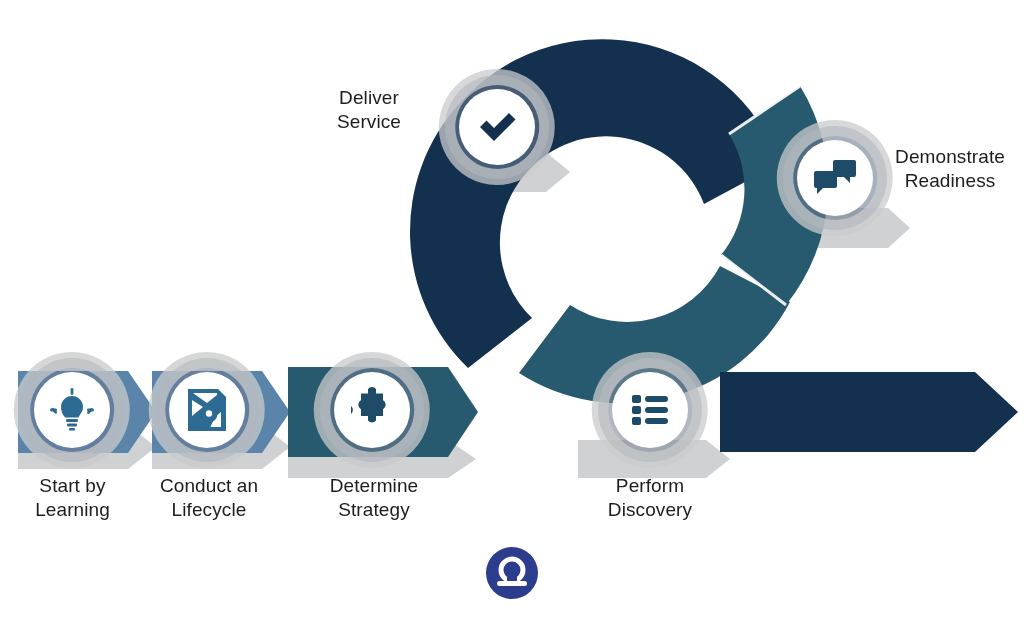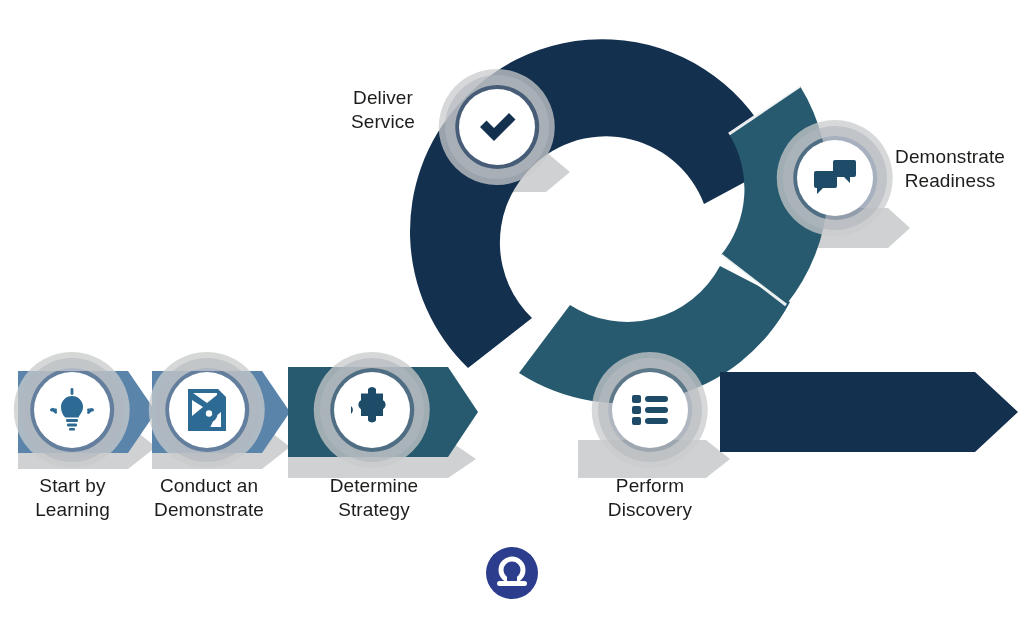--- a/index.html
+++ b/index.html
@@ -186,32 +186,32 @@
     <g stroke="#ffffff" stroke-width="3" fill="none" opacity="0.9">
       <path d="M 786,305 L 721,255"></path>
       <path d="M 800,86 L 729,134"></path>
     </g>
   </svg>
 
   <div class="step-label" style="left:0px;  top:474px; width:145px;">Start by
 Learning</div>
 
   <div class="step-label" style="left:135px; top:474px; width:148px;">Conduct an
-Demonstrate</div>
+Lifecycle</div>
 
   <div class="step-label" style="left:576px; top:474px; width:148px;">Perform
 Discovery</div>
 
   <div class="step-label" style="left:300px; top:474px; width:148px;">Determine
 Strategy</div>
 
   <div class="step-label" style="left:880px; top:112px; width:140px; margin-top:33px;">Demonstrate
 Readiness</div>
 
-  <div class="step-label" style="left:328px; top:86px;  width:110px; text-align:center;">Deliver
+  <div class="step-label" style="left:314px; top:86px;  width:110px; text-align:center;">Deliver
 Service</div>
 
   <div class="title-row">
     <svg class="title-logo" viewBox="0 0 54 54">
       <circle cx="27" cy="27" r="26" fill="#2b3d8c"></circle>
       <circle cx="27" cy="24" r="11" fill="none" stroke="#ffffff" stroke-width="5"></circle>
       <rect x="22" y="28" width="10" height="9" fill="#2b3d8c"></rect>
       <rect x="12" y="35" width="30" height="5" rx="2.5" fill="#ffffff"></rect>
     </svg>
   </div>

